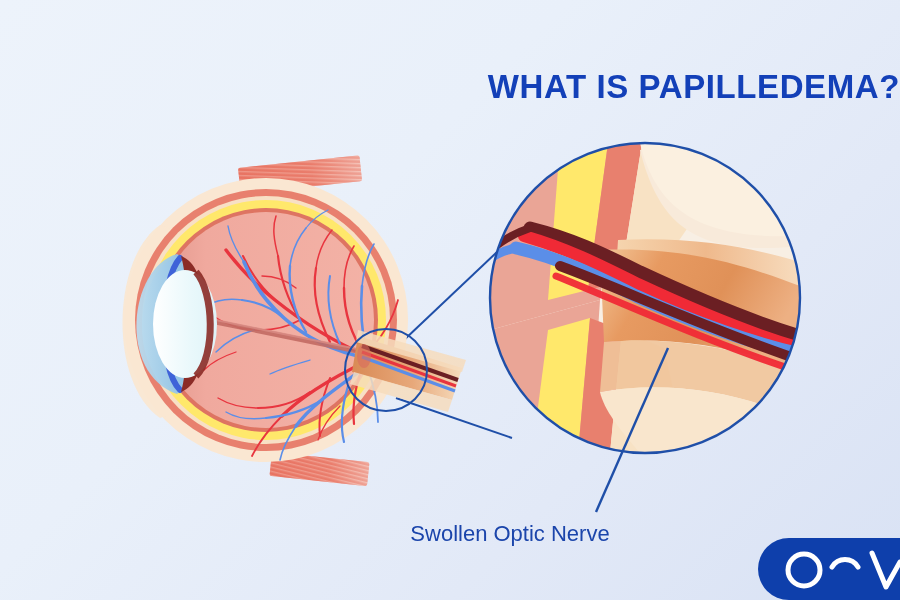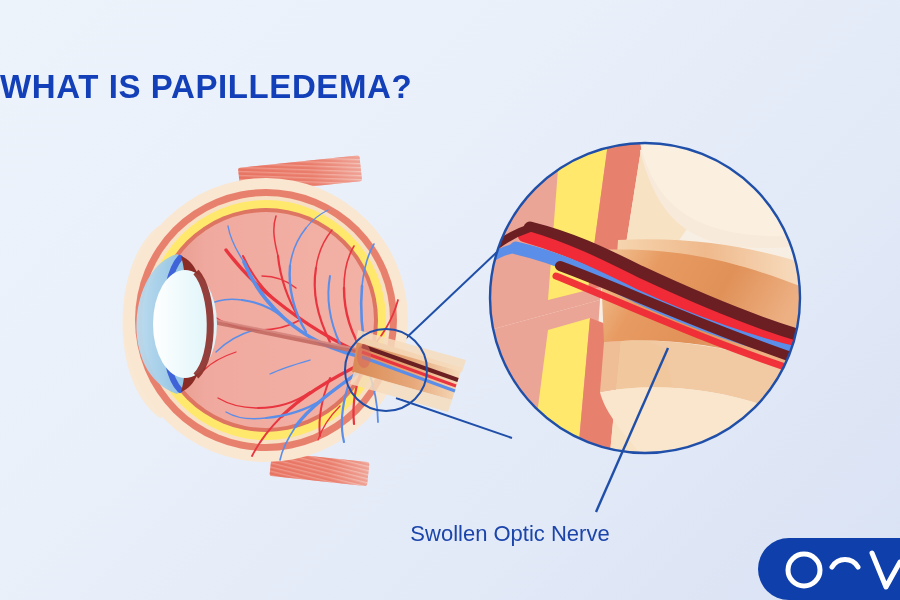--- a/index.html
+++ b/index.html
@@ -7,21 +7,21 @@
   body{
     width:900px;height:600px;overflow:hidden;
     font-family:"Liberation Sans",sans-serif;
     background:#eaf1fa;
   }
   #stage{
     position:relative;width:900px;height:600px;overflow:hidden;
     background:linear-gradient(135deg,#edf3fb 0%,#e9f0fa 38%,#e2e9f7 70%,#d9e2f4 100%);
   }
   #title{
-    position:absolute;left:0;top:68px;width:900px;text-align:left;
+    position:absolute;left:0;top:68px;width:900px;text-align:right;
     font-size:33px;font-weight:bold;letter-spacing:.6px;
     color:#1340b8;
     font-family:"Liberation Sans",sans-serif;
   }
   #caption{
     position:absolute;left:0;top:521px;width:1020px;text-align:center;
     font-size:22px;font-weight:normal;color:#1b45ab;
     font-family:"Liberation Sans",sans-serif;
   }
   #art{position:absolute;left:0;top:0;}

